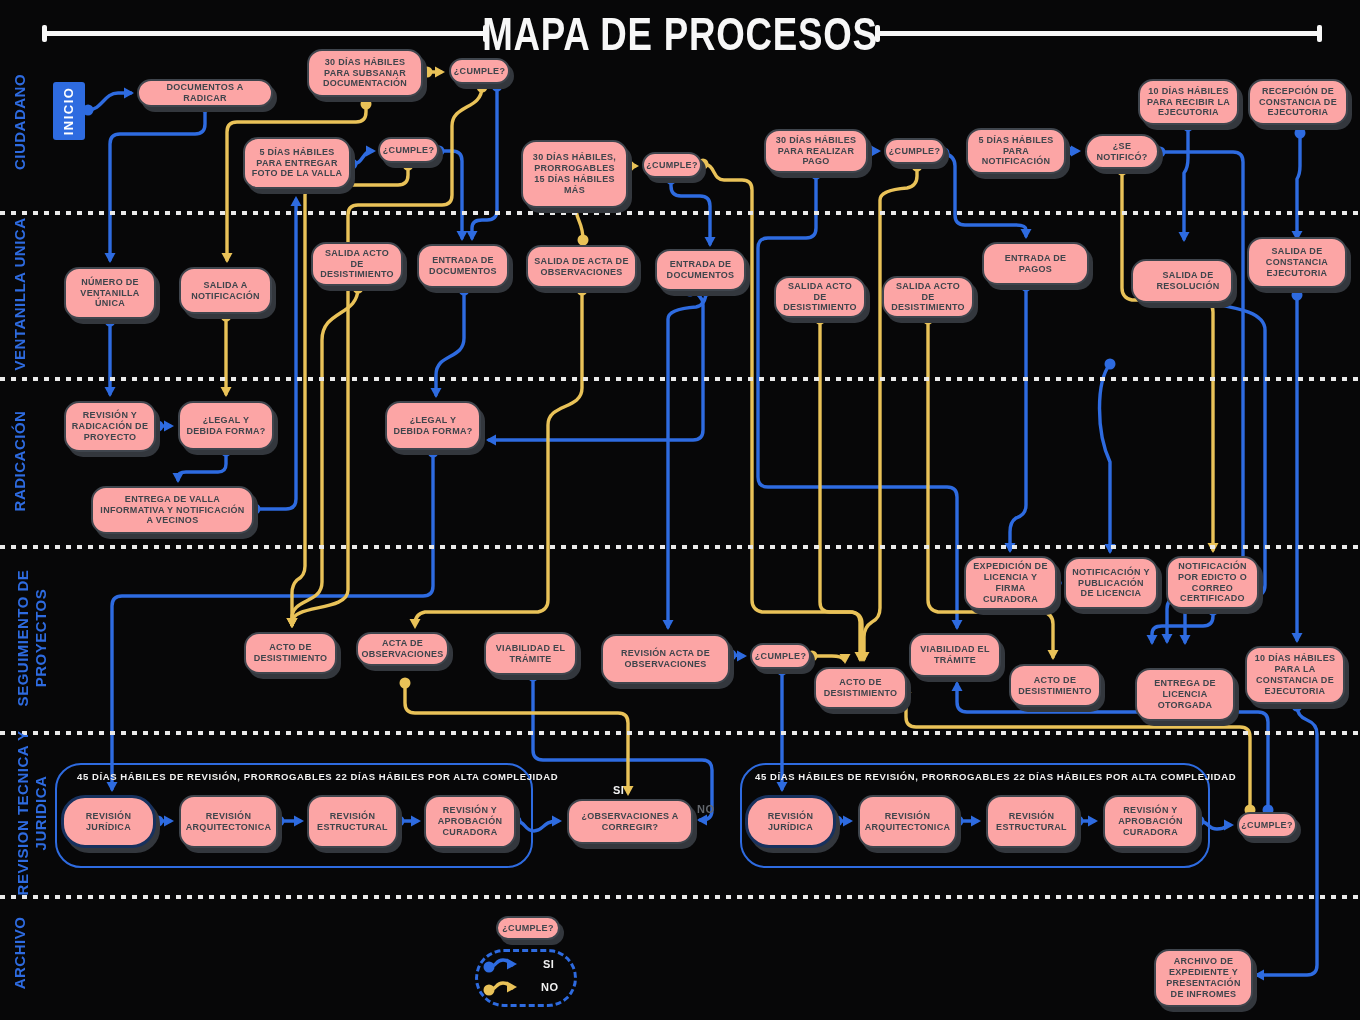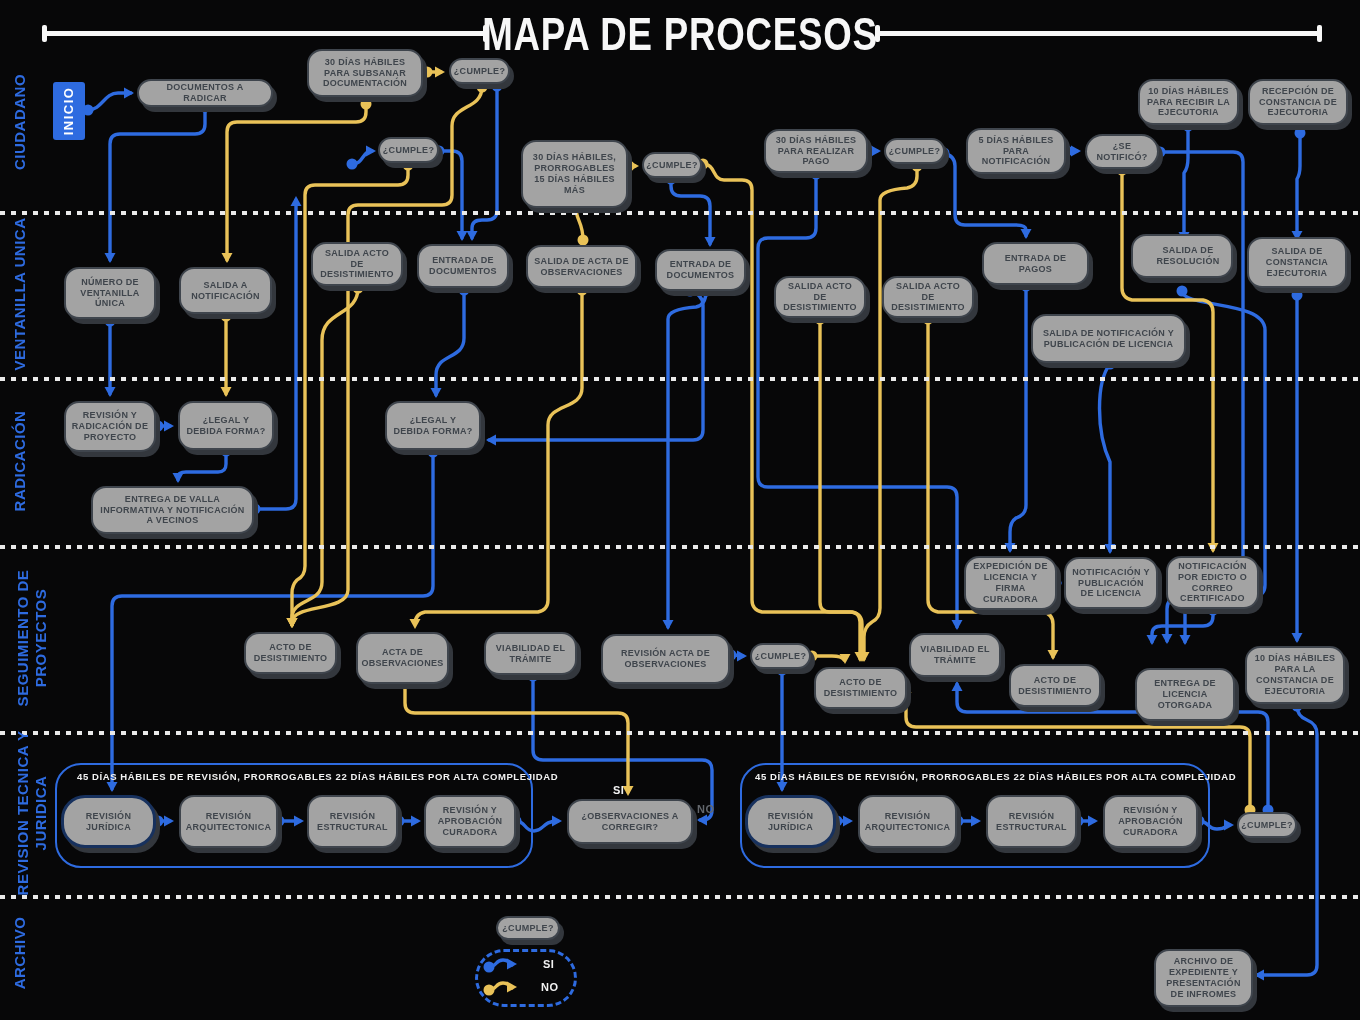--- a/index.html
+++ b/index.html
@@ -4,21 +4,21 @@
 <style>
   html,body{margin:0;padding:0;background:#070708;}
   #stage{position:relative;width:1360px;height:1020px;background:#070708;overflow:hidden;
          font-family:"Liberation Sans",sans-serif;}
   #wires{position:absolute;left:0;top:0;width:1360px;height:1020px;pointer-events:none;}
   .sep{position:absolute;left:0;width:1360px;height:4px;
        background:repeating-linear-gradient(90deg,#e9e9e9 0 5px,transparent 5px 11px);}
   .lane-label{position:absolute;width:200px;height:48px;transform:rotate(-90deg);
        color:#2e6be0;font-weight:700;font-size:15px;letter-spacing:.5px;text-align:center;
        white-space:pre-line;line-height:1.2;display:flex;align-items:center;justify-content:center;}
-  .node{position:absolute;background:#a3a3a3;border:2px solid #3f454d;border-radius:15px;
+  .node{position:absolute;background:#fca5a5;border:2px solid #3f454d;border-radius:15px;
        box-shadow:4px 5px 0 #33373d;display:flex;align-items:center;justify-content:center;
        text-align:center;color:#3f454c;font-weight:700;font-size:9px;line-height:1.22;
        letter-spacing:.3px;padding:2px 5px;box-sizing:border-box;}
   .node.decision{border-radius:999px;}
   .node.navy{border:3px solid #17315e;border-radius:24px;}
   .node.start{background:#2e6be0;border:none;border-radius:3px;box-shadow:none;}
   .node.start span{transform:rotate(-90deg);color:#fff;font-size:13px;letter-spacing:1.5px;white-space:nowrap;}
   .container-box{position:absolute;border:2.5px solid #2e6be0;border-radius:26px;box-sizing:border-box;}
   .container-label{position:absolute;color:#f2f2f2;font-weight:700;font-size:9.5px;letter-spacing:.6px;white-space:nowrap;}
   .float-label{position:absolute;font-weight:700;font-size:11px;letter-spacing:.5px;}
@@ -359,20 +359,23 @@
     </div>
     <div class="node " style="left: 137px; top: 79px; width: 136px; height: 28px;">
       <span>DOCUMENTOS A RADICAR</span>
     </div>
     <div class="node " style="left: 307px; top: 49px; width: 116px; height: 48px;">
       <span>30 DÍAS HÁBILES PARA SUBSANAR DOCUMENTACIÓN</span>
     </div>
     <div class="node decision" style="left: 449px; top: 58px; width: 61px; height: 26px;">
       <span>¿CUMPLE?</span>
     </div>
+    <div class="node " style="left: 243px; top: 137px; width: 108px; height: 52px;">
+      <span>5 DÍAS HÁBILES PARA ENTREGAR FOTO DE LA VALLA</span>
+    </div>
     <div class="node decision" style="left: 378px; top: 137px; width: 61px; height: 26px;">
       <span>¿CUMPLE?</span>
     </div>
     <div class="node " style="left: 521px; top: 140px; width: 107px; height: 68px;">
       <span>30 DÍAS HÁBILES, PRORROGABLES 15 DÍAS HÁBILES MÁS</span>
     </div>
     <div class="node decision" style="left: 642px; top: 152px; width: 60px; height: 26px;">
       <span>¿CUMPLE?</span>
     </div>
     <div class="node " style="left: 764px; top: 129px; width: 104px; height: 44px;">
@@ -413,45 +416,42 @@
     </div>
     <div class="node " style="left: 774px; top: 276px; width: 92px; height: 42px;">
       <span>SALIDA ACTO DE DESISTIMIENTO</span>
     </div>
     <div class="node " style="left: 882px; top: 276px; width: 92px; height: 42px;">
       <span>SALIDA ACTO DE DESISTIMIENTO</span>
     </div>
     <div class="node " style="left: 982px; top: 242px; width: 107px; height: 43px;">
       <span>ENTRADA DE PAGOS</span>
     </div>
-    <div class="node " style="left: 1031px; top: 314px; width: 155px; height: 49px;">
-      <span>SALIDA DE NOTIFICACIÓN Y PUBLICACIÓN DE LICENCIA</span>
-    </div>
-    <div class="node " style="left: 1131px; top: 234px; width: 102px; height: 44px; padding-left: 17px;">
+    <div class="node " style="left: 1131px; top: 259px; width: 102px; height: 44px; padding-left: 17px;">
       <span>SALIDA DE RESOLUCIÓN</span>
     </div>
     <div class="node " style="left: 1247px; top: 237px; width: 100px; height: 51px;">
       <span>SALIDA DE CONSTANCIA EJECUTORIA</span>
     </div>
     <div class="node " style="left: 64px; top: 401px; width: 92px; height: 51px;">
       <span>REVISIÓN Y RADICACIÓN DE PROYECTO</span>
     </div>
     <div class="node " style="left: 178px; top: 401px; width: 96px; height: 49px;">
       <span>¿LEGAL Y DEBIDA FORMA?</span>
     </div>
     <div class="node " style="left: 91px; top: 486px; width: 163px; height: 48px;">
       <span>ENTREGA DE VALLA INFORMATIVA Y NOTIFICACIÓN A VECINOS</span>
     </div>
     <div class="node " style="left: 385px; top: 401px; width: 96px; height: 49px;">
       <span>¿LEGAL Y DEBIDA FORMA?</span>
     </div>
     <div class="node " style="left: 244px; top: 632px; width: 93px; height: 42px;">
       <span>ACTO DE DESISTIMIENTO</span>
     </div>
-    <div class="node " style="left: 356px; top: 632px; width: 93px; height: 52px;">
+    <div class="node " style="left: 356px; top: 632px; width: 93px; height: 34px;">
       <span>ACTA DE OBSERVACIONES</span>
     </div>
     <div class="node " style="left: 484px; top: 632px; width: 93px; height: 43px;">
       <span>VIABILIDAD EL TRÁMITE</span>
     </div>
     <div class="node " style="left: 601px; top: 634px; width: 129px; height: 50px;">
       <span>REVISIÓN ACTA DE OBSERVACIONES</span>
     </div>
     <div class="node decision" style="left: 750px; top: 643px; width: 61px; height: 26px;">
       <span>¿CUMPLE?</span>

